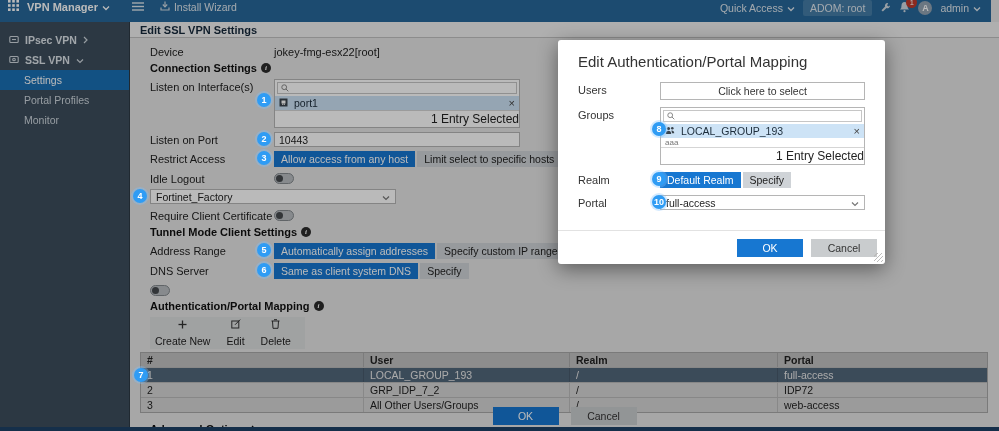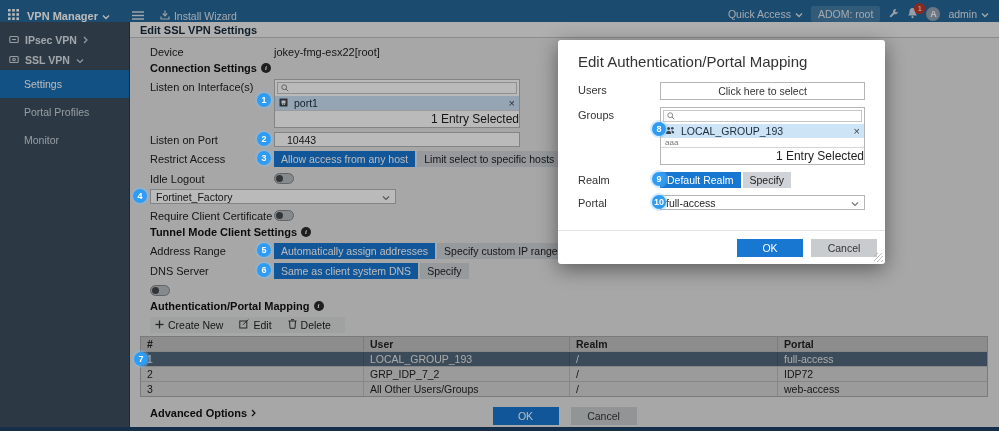--- a/index.html
+++ b/index.html
@@ -1,76 +1,76 @@
 <!DOCTYPE html>
 <html style="--topbar_bg: #27689a; --sidebar_bg: #3d4e5d; --sidebar_active: #1a6fb4; --accent: #1777d1; --badge: #2f9cf4; --row_selected: #52677a; --alert: #c0392b;"><head>
 <meta charset="utf-8">
 <style>
   * { box-sizing: border-box; margin: 0; padding: 0; }
   html,body { width: 999px; height: 431px; overflow: hidden; }
   body { font-family: "Liberation Sans", "DejaVu Sans", sans-serif; background:#888; }
   .app { position: relative; width: 999px; height: 431px; background: #e5e5e5; overflow: hidden; }
 
   
-  .topbar { position:absolute; top:0; left:0; right:0; height:22px; background:var(--topbar_bg,#27689a);
-            display:flex; align-items:flex-end; color:#dfe7ee; font-size:10.5px; }
+  .topbar { position:absolute; top:0; left:0; right:8px; height:22px; background:var(--topbar_bg,#27689a);
+            display:flex; align-items:flex-start; color:#dfe7ee; font-size:10.5px; }
   .tb-left { display:flex; align-items:center; gap:8px; padding-left:8px; }
   .tb-right { margin-left:auto; display:flex; align-items:center; gap:8px; padding-right:10px; }
   .tb-title { font-size:11px; font-weight:bold; color:#fff; display:flex; align-items:center; gap:4px; }
   .tb-item { display:flex; align-items:center; gap:4px; cursor:pointer; }
   .adom-box { background:rgba(255,255,255,.14); border-radius:2px; padding:2px 7px; }
   .avatar { width:14px; height:14px; border-radius:50%; background:#93a3b3; color:#fff; font-size:9px;
             font-weight:bold; display:flex; align-items:center; justify-content:center; }
   .bell-wrap { position:relative; }
   .notif-badge { position:absolute; top:-4px; right:-7px; min-width:11px; height:11px; border-radius:6px;
                  background:var(--alert,#c0392b); color:#fff; font-size:7.5px; display:flex; align-items:center;
                  justify-content:center; padding:0 2px; }
   .hamburger { margin-left:14px; }
 
   
   .sidebar { position:absolute; top:22px; left:0; width:130px; bottom:0; background:var(--sidebar_bg,#3d4e5d);
              color:#dde4ea; font-size:10.5px; padding-top:8px; border-right:1px solid #2c3944; }
   .side-item { height:20px; display:flex; align-items:center; gap:6px; padding-left:9px; cursor:pointer; font-weight:bold; }
-  .side-sub { height:28px; display:flex; align-items:center; padding-left:24px; cursor:pointer; color:#cfd7de; }
+  .side-sub { height:20px; display:flex; align-items:center; padding-left:24px; cursor:pointer; color:#cfd7de; }
   .side-sub.active { background:var(--sidebar_active,#1a6fb4); color:#fff; }
 
   
   .main { position:absolute; top:22px; left:130px; right:0; bottom:0; background:#e5e5e5; }
   .page-header { height:16px; background:#f0f0f0; border-bottom:1px solid #c0c0c0; font-size:11px; font-weight:bold;
                  color:#15283a; padding:2px 10px; }
   .form { padding:6px 0 0 20px; }
   .row { display:flex; align-items:flex-start; margin-bottom:4px; }
   .lbl { width:124px; flex:none; font-size:11px; color:#222; padding-top:2px; }
   .val { font-size:11px; color:#222; padding-top:2px; }
   .ctrl { width:246px; position:relative; font-size:10.5px; }
   .section { font-size:11px; font-weight:bold; color:#111; margin:3px 0 5px; display:flex; align-items:center; gap:4px; }
   .info-i { width:10px; height:10px; border-radius:50%; background:#2b2b2b; color:#fff; font-size:7px; font-weight:bold;
             font-style:italic; display:inline-flex; align-items:center; justify-content:center; font-family:"Liberation Serif",serif; }
 
   .text-input { width:100%; height:15px; border:1px solid #b5b5b5; background:#fff; font-size:10.5px; color:#222;
-                padding:0 12px; font-family:inherit; }
+                padding:0 4px; font-family:inherit; }
   .select { background:#fff; border:1px solid #b5b5b5; height:15px; display:flex; align-items:center;
             justify-content:space-between; padding:0 5px; color:#222; cursor:pointer; }
   .btn-group { display:flex; gap:2px; }
   .opt { padding:2px 7px; background:#cfd3d7; color:#222; font-size:10.5px; cursor:pointer; white-space:nowrap; }
   .opt.active { background:var(--accent,#1777d1); color:#fff; }
   .toggle { width:20px; height:11px; border-radius:6px; background:#b9bec2; border:1px solid #84898e;
             position:relative; cursor:pointer; margin-top:2px; }
   .toggle .knob { position:absolute; left:1px; top:1px; width:7px; height:7px; border-radius:50%; background:#45494d; }
 
   .multiselect { background:#fff; border:1px solid #b5b5b5; }
   .ms-search { margin:2px; border:1px solid #c6c6c6; height:12px; display:flex; align-items:center; padding:0 3px; gap:3px; color:#888; }
   .ms-search input { border:none; outline:none; flex:1; height:10px; font-size:9px; background:transparent; }
   .ms-entry { background:#cde3f6; display:flex; align-items:center; gap:6px; padding:1px 4px; color:#1c2c3a; }
   .ms-x { margin-left:auto; color:#444; font-size:11px; line-height:1; cursor:pointer; }
   .ms-server { font-size:8px; color:#777; padding:0 4px; line-height:9px; }
   .ms-footer { text-align:right; font-size:12px; color:#222; border-top:1px solid #d5d5d5; padding:1px 0; }
 
   .toolbar { display:flex; gap:16px; background:#dcdedf; width:fit-content; padding:2px 14px 2px 5px; margin:1px 0 3px; }
-  .tb-btn { display:flex; align-items:center; gap:4px; font-size:10.5px; color:#222; cursor:pointer; }
+  .tb-btn { display:flex; align-items:center; gap:4px; font-size:10.5px; color:#222; cursor:pointer;flex-direction:column; }
 
   .table { margin-left:-10px; width:848px; border:1px solid #a8a8a8; font-size:10.5px; background:#d5d5d5; }
   .thead { display:flex; background:#c2c2c2; font-weight:bold; color:#222; }
   .tr { display:flex; border-top:1px solid #b9b9b9; position:relative; background:#d5d5d5; color:#222; cursor:pointer; }
   .tr.selected { background:var(--row_selected,#52677a); color:#e9e9e9; }
   .tc { padding:1px 6px; overflow:hidden; white-space:nowrap; }
   .c1 { width:222px; } .c2 { width:206px; border-left:1px solid rgba(0,0,0,.12); }
   .c3 { width:208px; border-left:1px solid rgba(0,0,0,.12); } .c4 { flex:1; border-left:1px solid rgba(0,0,0,.12); }
 
   .advanced { margin-top:10px; font-size:11px; font-weight:bold; color:#111; display:flex; align-items:center; gap:4px; cursor:pointer; }

